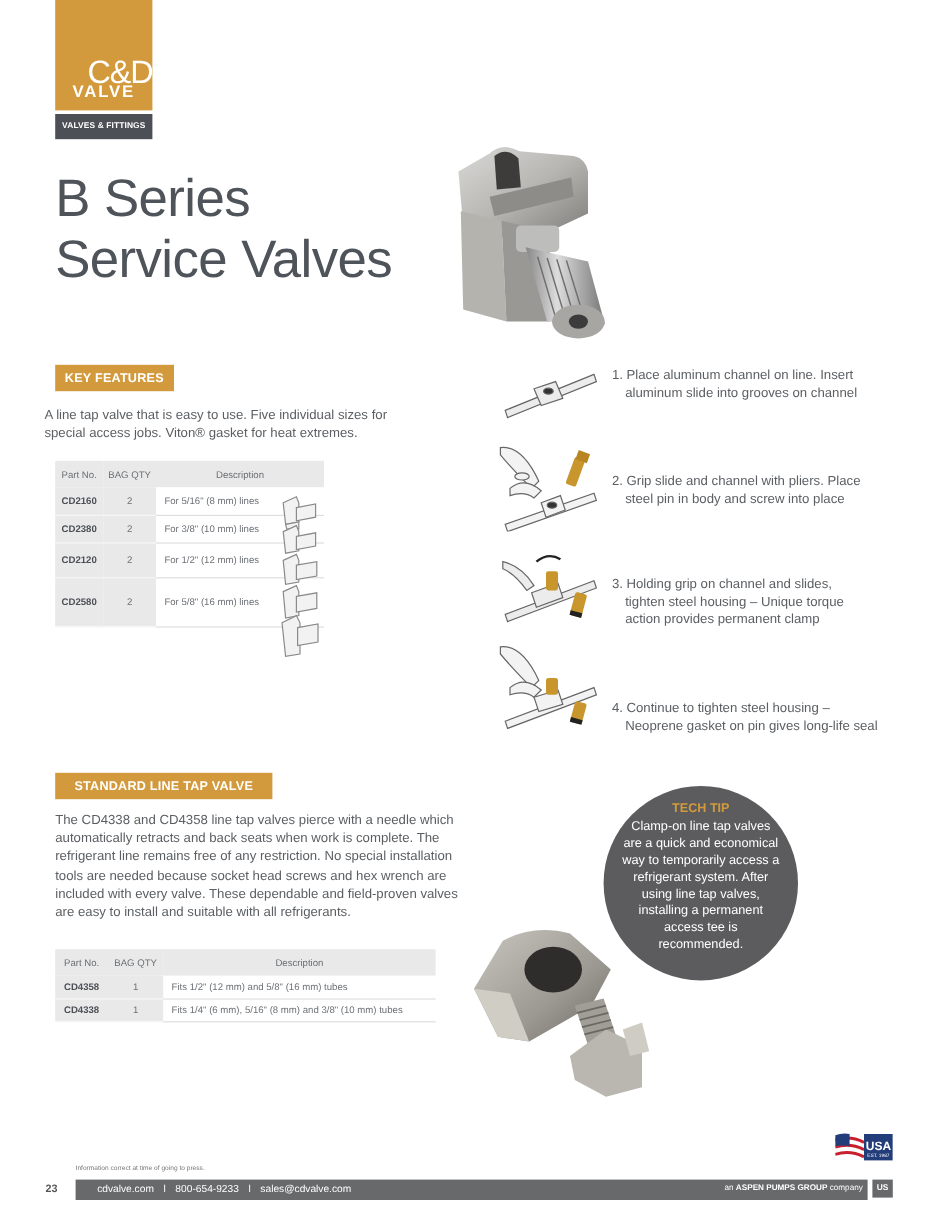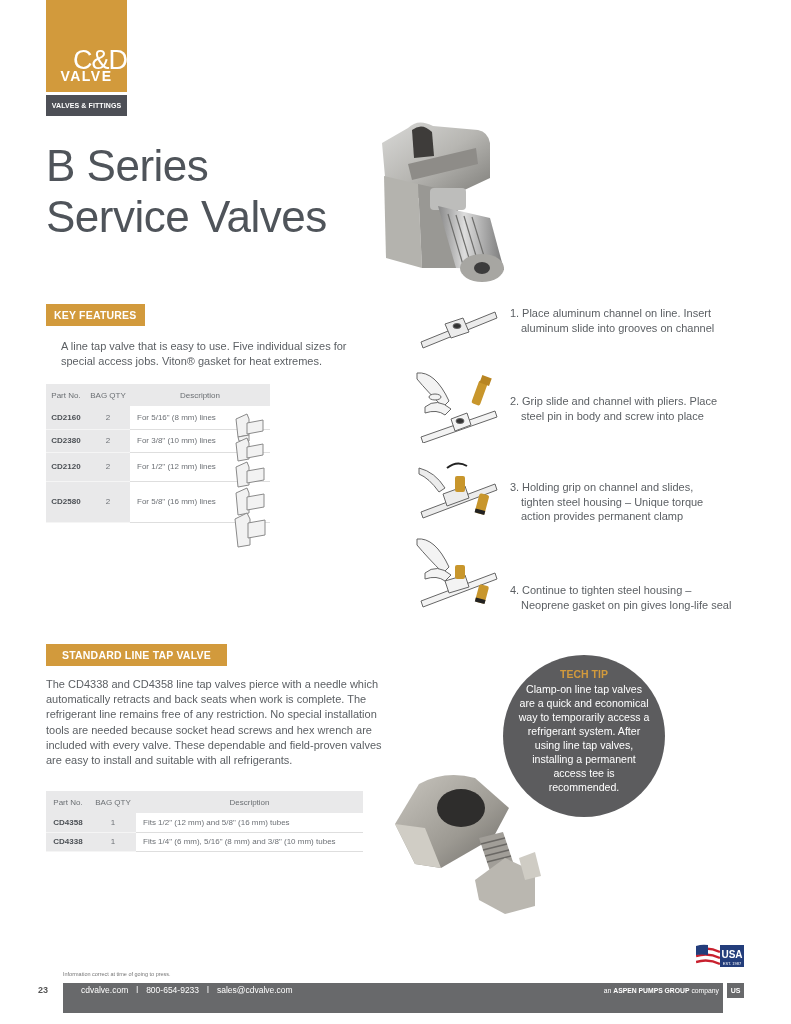--- a/index.html
+++ b/index.html
@@ -12,21 +12,21 @@
   .category-tag { position: absolute; left: 46px; top: 95px; width: 81px; height: 21px; background: #4d4f56; color: #fff; font-size: 7px; font-weight: bold; text-align: center; line-height: 21px; letter-spacing: 0.1px; }
 
   .page-title { position: absolute; left: 46px; top: 140px; font-size: 44px; line-height: 51px; color: #4f545a; font-weight: normal; letter-spacing: -0.5px; }
 
   .product-photo-top { position: absolute; left: 378px; top: 118px; width: 145px; height: 168px; }
 
   .section-label { position: absolute; background: #d29a3c; color: #fff; font-weight: bold; font-size: 10.5px; letter-spacing: 0.2px; line-height: 22px; padding: 0 8px; }
   .key-features-label { left: 46px; top: 304px; height: 22px; }
   .std-label { left: 46px; top: 644px; height: 22px; padding: 0 16px; }
 
-  .intro-text { position: absolute; left: 61px; top: 339px; width: 300px; font-size: 11px; line-height: 15px; color: #5b5f63; }
+  .intro-text { position: absolute; left: 37px; top: 339px; width: 300px; font-size: 11px; line-height: 15px; color: #5b5f63; }
 
   table.spec { position: absolute; border-collapse: collapse; font-size: 8px; color: #6d7176; }
   table.spec th { background: #e9e9ea; font-weight: normal; height: 22px; color: #6b6f73; }
   table.spec td { text-align: center; border-bottom: 1px solid #dedede; }
   table.spec td.part { background: #e9e9ea; font-weight: bold; color: #4c5055; border-bottom: 1px solid #f5f5f5; }
   table.spec td.qty { background: #e9e9ea; border-bottom: 1px solid #f5f5f5; }
   table.spec td.desc { text-align: left; padding-left: 7px; }
   .table-b { left: 46px; top: 384px; width: 224px; }
   .table-b th.c1 { width: 40px; } .table-b th.c2 { width: 44px; } .table-b th.c3 { width: 140px; }
   .table-b tr.r td { height: 23px; }
@@ -51,21 +51,21 @@
   .tech-tip { position: absolute; left: 503px; top: 655px; width: 162px; height: 162px; border-radius: 50%; background: #5c5c5e; color: #fff; text-align: center; }
   .tech-tip-title { position: absolute; top: 13px; left: 0; right: 0; color: #d29a3c; font-weight: bold; font-size: 10.5px; }
   .tech-tip-body { position: absolute; top: 27px; left: 14px; right: 14px; font-size: 10.6px; line-height: 14px; }
 
   .product-photo-bottom { position: absolute; left: 375px; top: 768px; width: 175px; height: 150px; }
 
   .usa-badge { position: absolute; left: 696px; top: 944px; width: 48px; height: 24px; }
 
   .disclaimer { position: absolute; left: 63px; top: 971px; font-size: 5.5px; color: #777; }
   .page-number { position: absolute; left: 38px; top: 985px; font-size: 9px; font-weight: bold; color: #555; }
-  .footer-bar { position: absolute; left: 63px; top: 983px; width: 660px; height: 30px; background: #68696b; }
+  .footer-bar { position: absolute; left: 63px; top: 983px; width: 660px; height: 17px; background: #68696b; }
   .footer-contact { position: absolute; left: 18px; top: 0; line-height: 15px; font-size: 8.5px; color: #fff; white-space: nowrap; }
   .footer-contact .sep { padding: 0 8px; }
   .footer-company { position: absolute; right: 4px; top: 0; line-height: 15px; font-size: 6.8px; color: #fff; }
   .footer-company b { font-weight: bold; }
   .region-tag { position: absolute; left: 727px; top: 983px; width: 17px; height: 15px; background: #68696b; color: #fff; font-size: 7px; font-weight: bold; text-align: center; line-height: 15px; }
 </style>
 </head>
 <body>
 
 <div class="logo-block">

